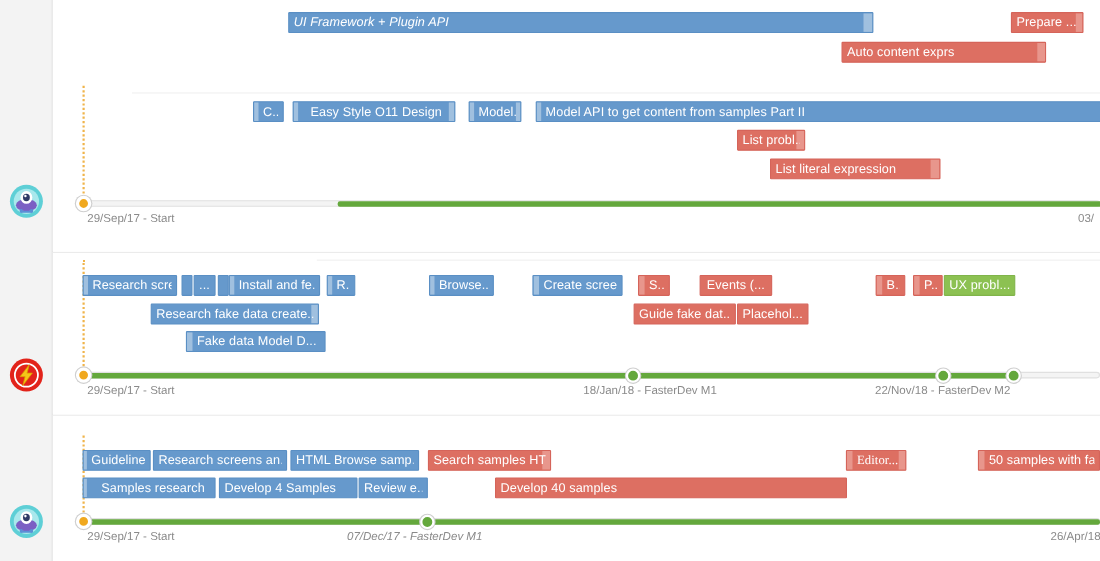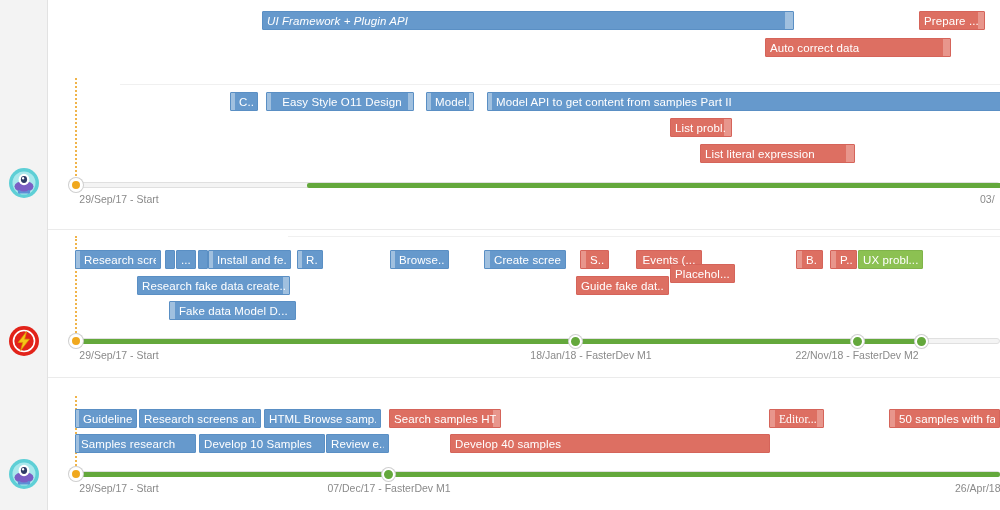--- a/index.html
+++ b/index.html
@@ -188,21 +188,21 @@
       <div class="bar blue" style="left: 262px; top: 11px; width: 532px; font-style: italic;">
         <span class="handle right" style="width: 8px;"></span>
         <span class="lbl">UI Framework + Plugin API</span>
       </div>
       <div class="bar red" style="left: 919px; top: 11px; width: 66px;">
         <span class="handle right" style="width: 6px;"></span>
         <span class="lbl">Prepare ...</span>
       </div>
       <div class="bar red" style="left: 765px; top: 38px; width: 186px;">
         <span class="handle right" style="width: 7px;"></span>
-        <span class="lbl">Auto correct data</span>
+        <span class="lbl">Auto content exprs</span>
       </div>
       <div class="bar blue" style="left: 230px; top: 92px; width: 28px;">
         <span class="handle left" style="width: 4px;"></span>
         <span class="lbl" style="padding-left: 4px;">C...</span>
       </div>
       <div class="bar blue" style="left: 266px; top: 92px; width: 148px;">
         <span class="handle left" style="width: 4px;"></span>
         <span class="handle right" style="width: 5px;"></span>
         <span class="lbl" style="padding-left: 4px; text-align: center;">Easy Style O11 Design</span>
       </div>
@@ -281,21 +281,21 @@
       <div class="bar green" style="left: 858px; top: 250px; width: 65px;">
         <span class="lbl">UX probl...</span>
       </div>
       <div class="bar blue" style="left: 137px; top: 276px; width: 153px;">
         <span class="handle right" style="width: 6px;"></span>
         <span class="lbl">Research fake data create...</span>
       </div>
       <div class="bar red" style="left: 576px; top: 276px; width: 93px;">
         <span class="lbl">Guide fake dat...</span>
       </div>
-      <div class="bar red" style="left: 670px; top: 264px; width: 65px;">
+      <div class="bar red" style="left: 670px; top: 276px; width: 65px;">
         <span class="lbl">Placehol...</span>
       </div>
       <div class="bar blue" style="left: 169px; top: 301px; width: 127px;">
         <span class="handle left" style="width: 5px;"></span>
         <span class="lbl" style="padding-left: 5px;">Fake data Model D...</span>
       </div>
       <div class="axis" style="left: 75px; top: 337px; width: 925px;">
         <div class="axis-track"></div>
         <div class="axis-fill" style="left: 0px; width: 846px;"></div>
         <div class="axis-node start" style="left: 0px;"></div>
@@ -327,35 +327,35 @@
         <span class="handle left" style="width: 5px;"></span>
         <span class="handle right" style="width: 6px;"></span>
         <span class="lbl" style="padding-left: 5px; font-family: Liberation Serif, serif;">Editor...</span>
       </div>
       <div class="bar red" style="left: 889px; top: 409px; width: 111px;">
         <span class="handle left" style="width: 5px;"></span>
         <span class="lbl" style="padding-left: 5px;">50 samples with fa...</span>
       </div>
       <div class="bar blue" style="left: 75px; top: 434px; width: 121px;">
         <span class="handle left" style="width: 3px;"></span>
-        <span class="lbl" style="padding-left: 1px;">Samples research</span>
+        <span class="lbl" style="padding-left: 1px; margin-left: 11px;">Samples research</span>
       </div>
       <div class="bar blue" style="left: 199px; top: 434px; width: 126px;">
-        <span class="lbl">Develop 10 Samples</span>
+        <span class="lbl">Develop 4 Samples</span>
       </div>
       <div class="bar blue" style="left: 326px; top: 434px; width: 63px;">
         <span class="lbl">Review e...</span>
       </div>
       <div class="bar red" style="left: 450px; top: 434px; width: 320px;">
         <span class="lbl">Develop 40 samples</span>
       </div>
       <div class="axis" style="left: 75px; top: 470px; width: 925px;">
         <div class="axis-track"></div>
         <div class="axis-fill" style="left: 0px; width: 925px;"></div>
         <div class="axis-node start" style="left: 0px;"></div>
         <div class="axis-node" style="left: 313px;"></div>
         <div class="axis-label" style="left: 44px;">29/Sep/17 - Start</div>
-        <div class="axis-label" style="left: 314px;">07/Dec/17 - FasterDev M1</div>
+        <div class="axis-label" style="left: 302px; font-style: italic;">07/Dec/17 - FasterDev M1</div>
         <div class="axis-label right-end" style="left: 880px;">26/Apr/18</div>
       </div>
     </div>
 
 </div>
 
 </body></html>

